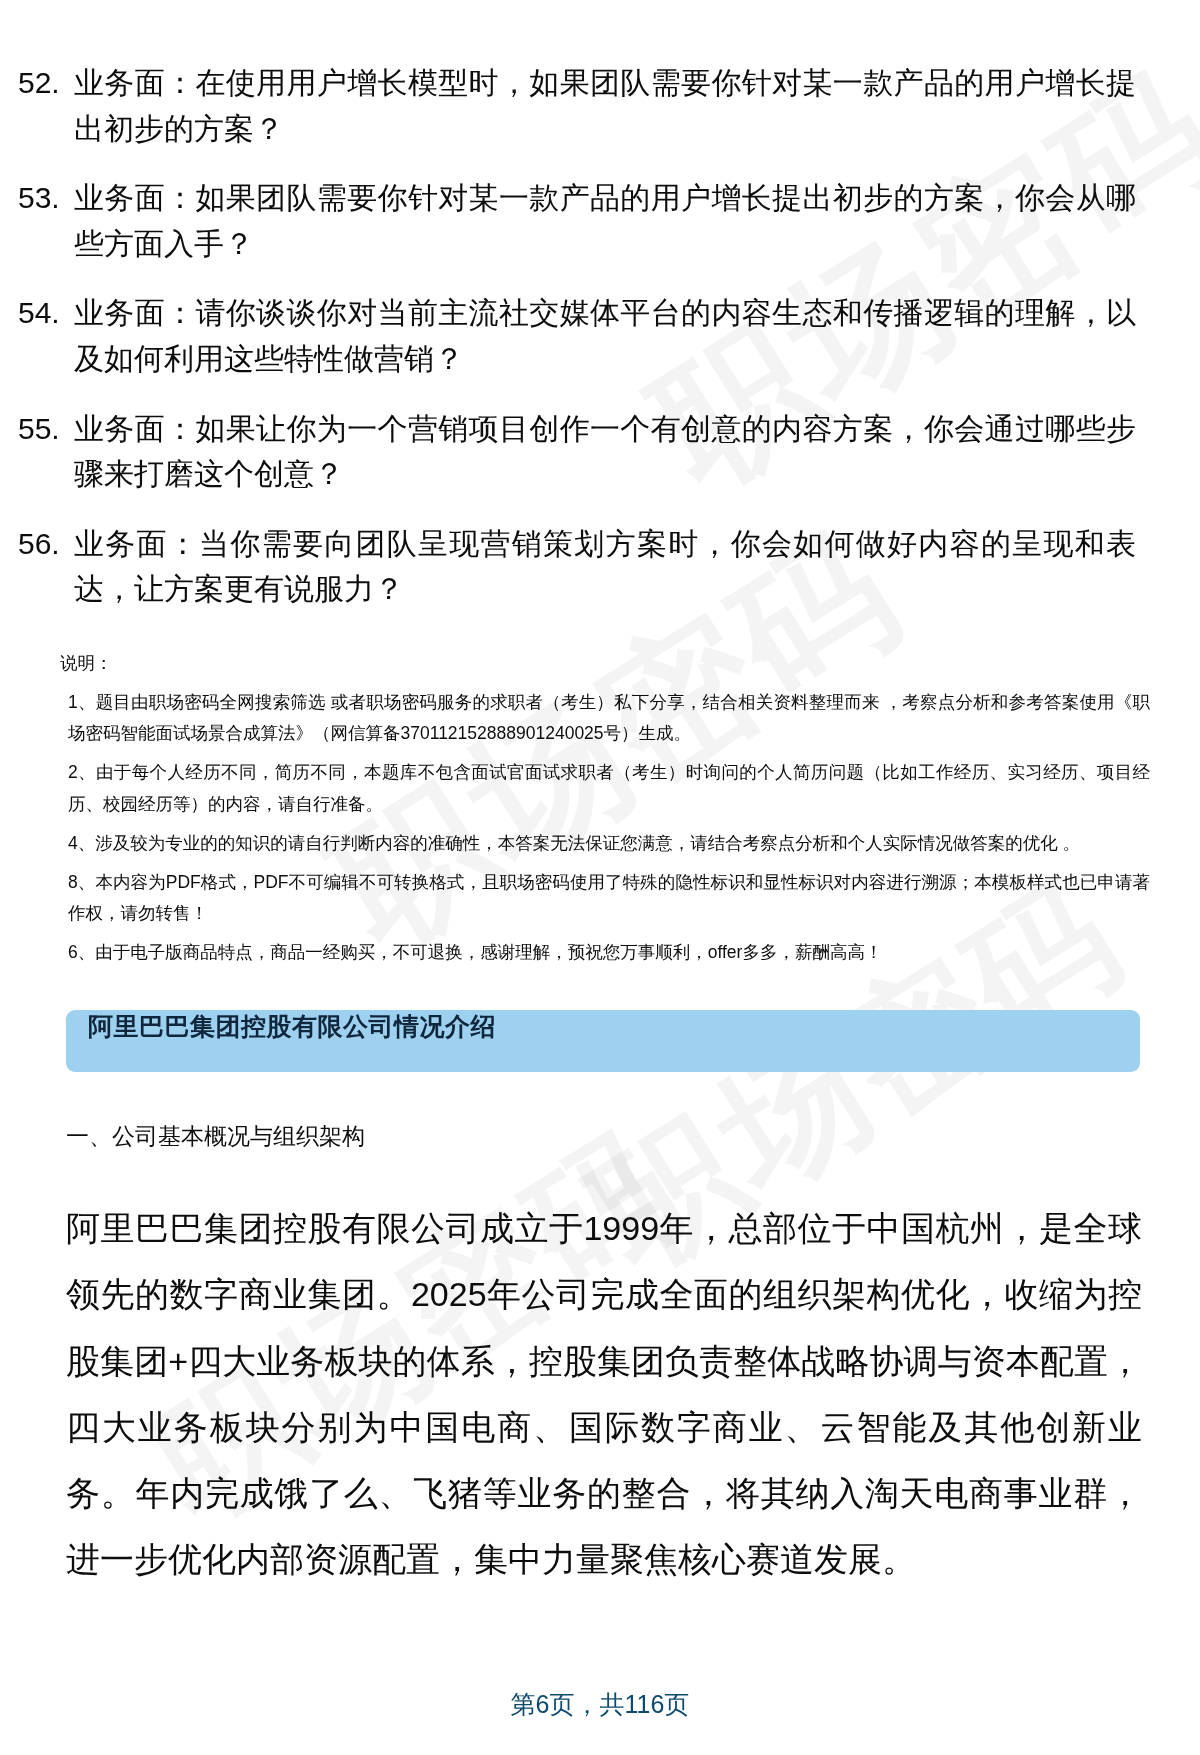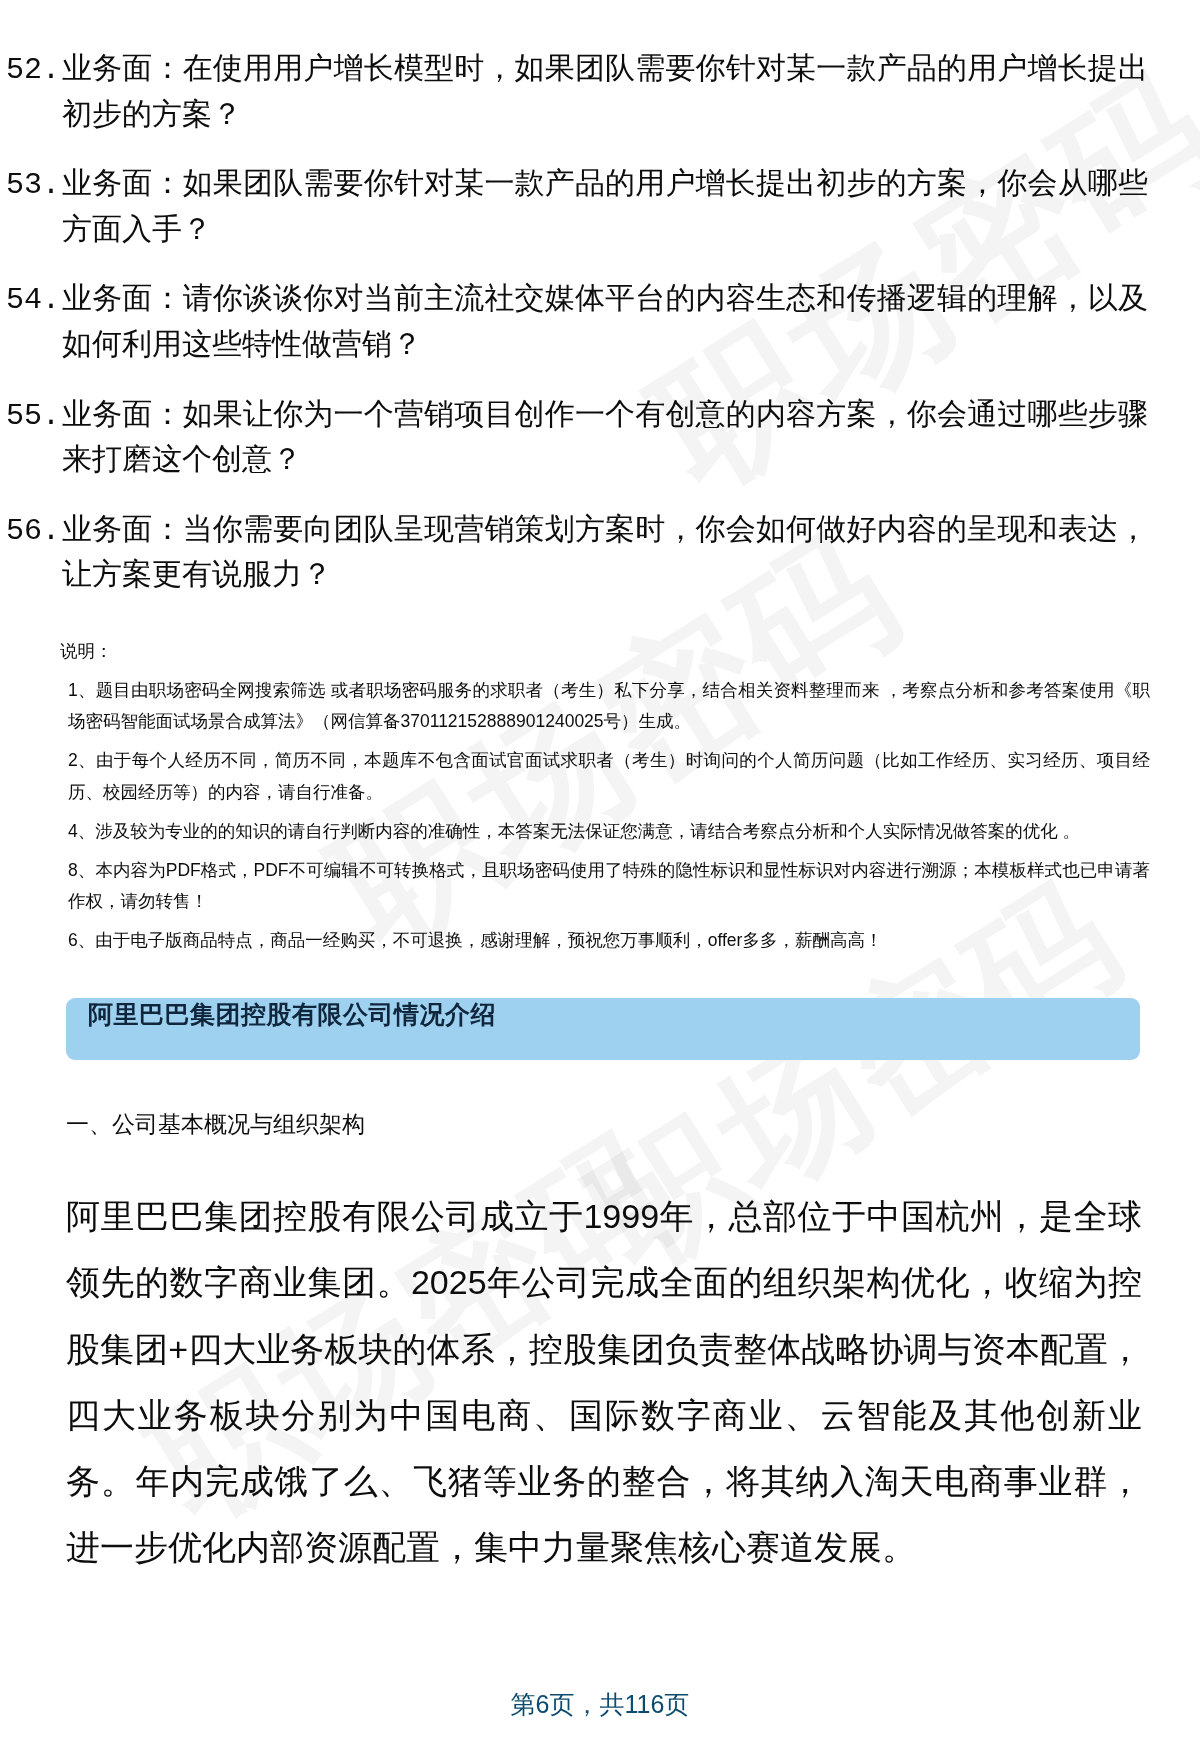--- a/index.html
+++ b/index.html
@@ -42,24 +42,23 @@
 
   
   .content {
     position: relative;
     z-index: 2;
     padding: 0;
   }
 
   
   .q-list {
-    margin: 0;
+    margin: 12px;
     padding: 0;
     list-style: none;
-    font-family: Liberation Mono, monospace;
   }
   .q-item {
     display: flex;
     align-items: flex-start;
     font-size: 30px;
     line-height: 1.52;
     margin: 0 0 24px 0;
   }
   .q-num {
     flex: 0 0 auto;

